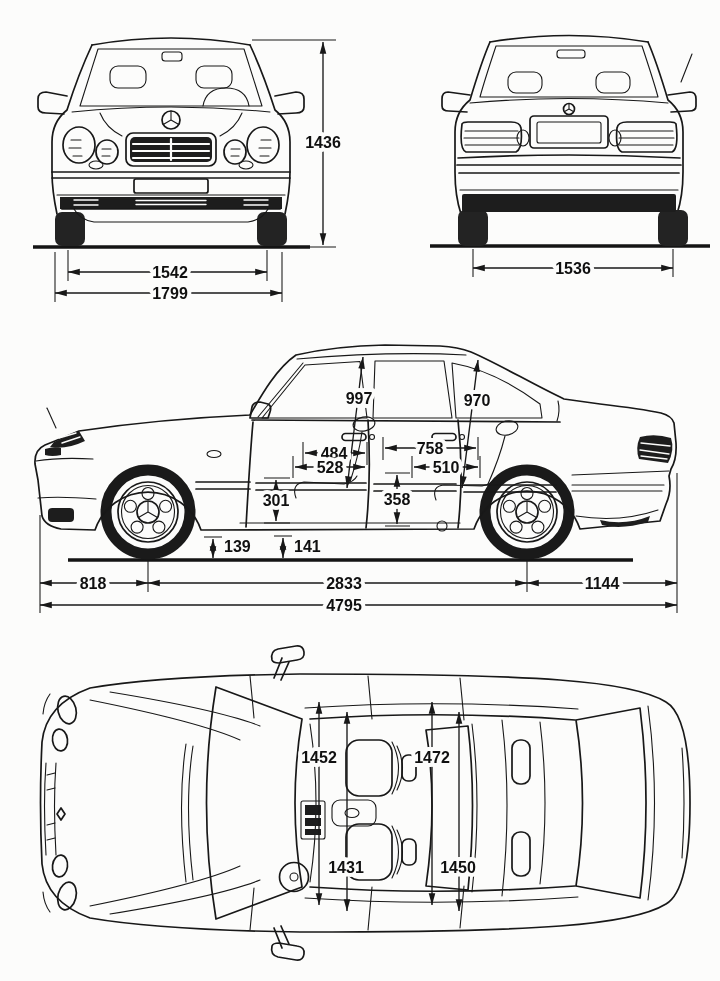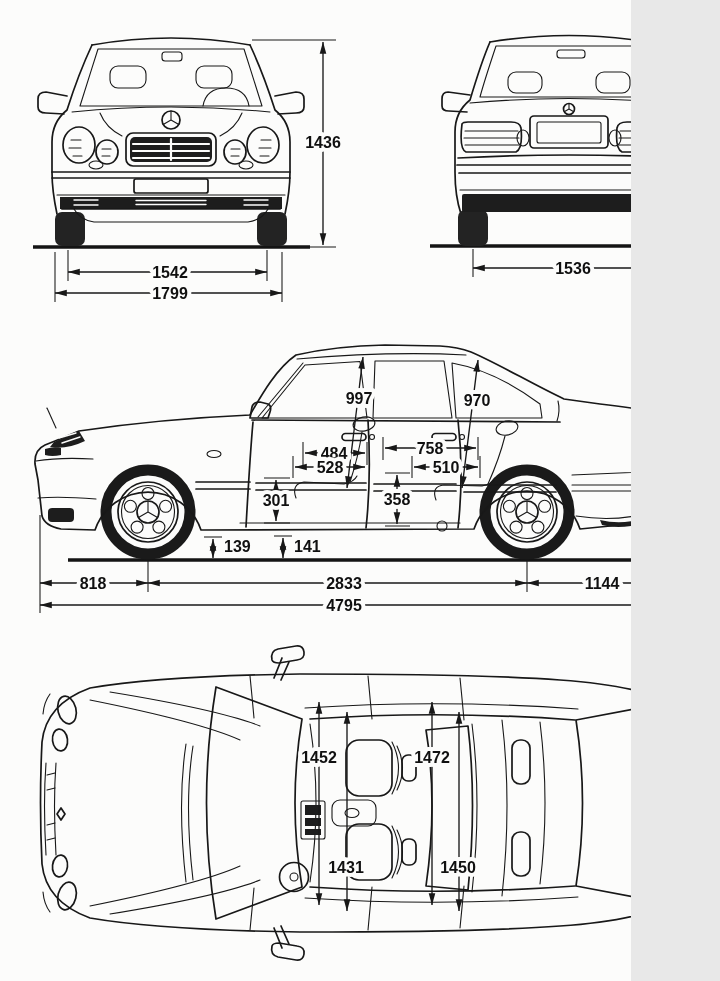--- a/index.html
+++ b/index.html
@@ -1,17 +1,17 @@
 <!DOCTYPE html>
 <html><head>
 <meta charset="utf-8">
 <style>
   html,body { margin:0; padding:0; background:#e8e8e8; }
   .page {
-    position:relative; width:631px; height:981px;
+    position:relative; width:720px; height:981px;
     background:#fcfcfb; overflow:hidden;
     font-family:"Liberation Sans", sans-serif;
   }
   .view { position:absolute; }
   
   .s    { fill:none; stroke:#181818; stroke-width:1.7; stroke-linecap:round; stroke-linejoin:round; }
   .s2   { fill:none; stroke:#181818; stroke-width:1.1; stroke-linecap:round; stroke-linejoin:round; }
   .thick{ fill:none; stroke:#141414; stroke-width:3.6; stroke-linecap:butt; }
   .fillD{ fill:#1d1d1d; stroke:none; }
   .tire { fill:#232323; stroke:none; }

